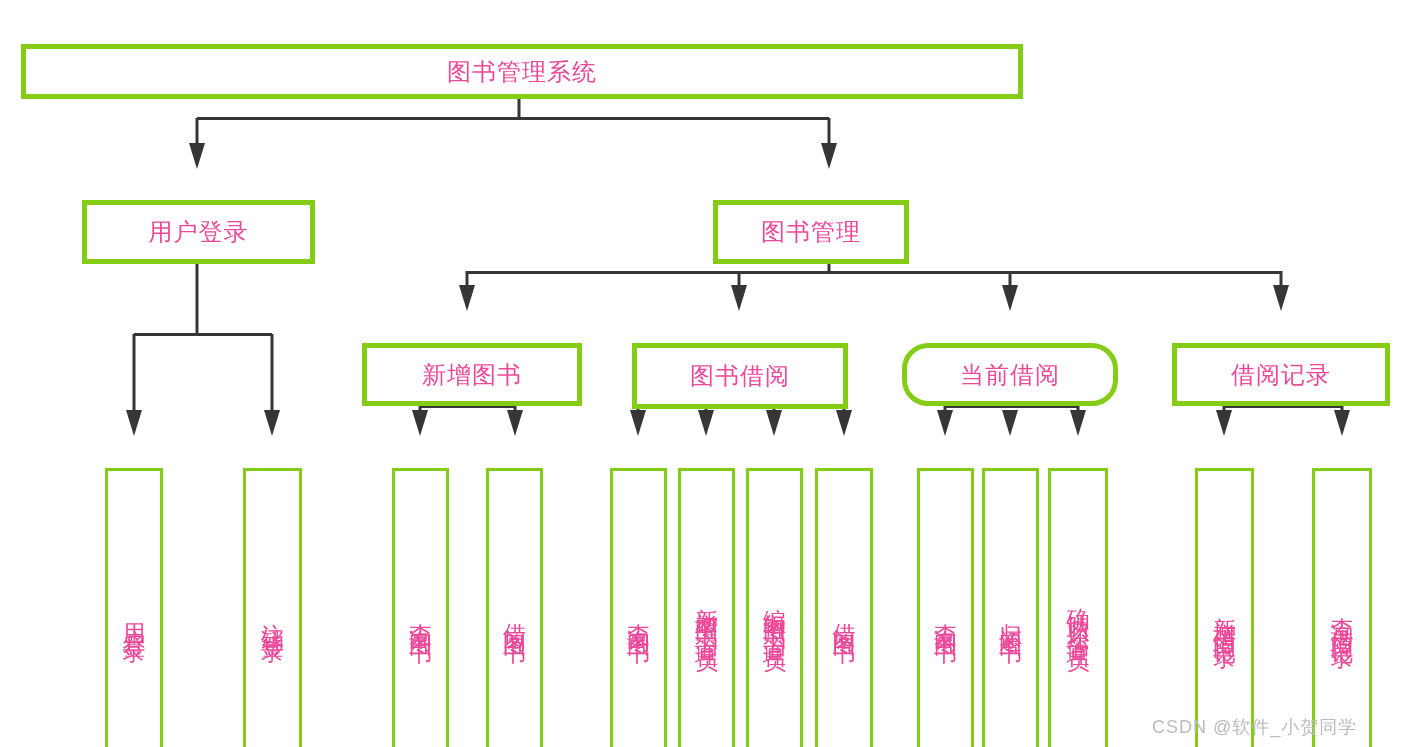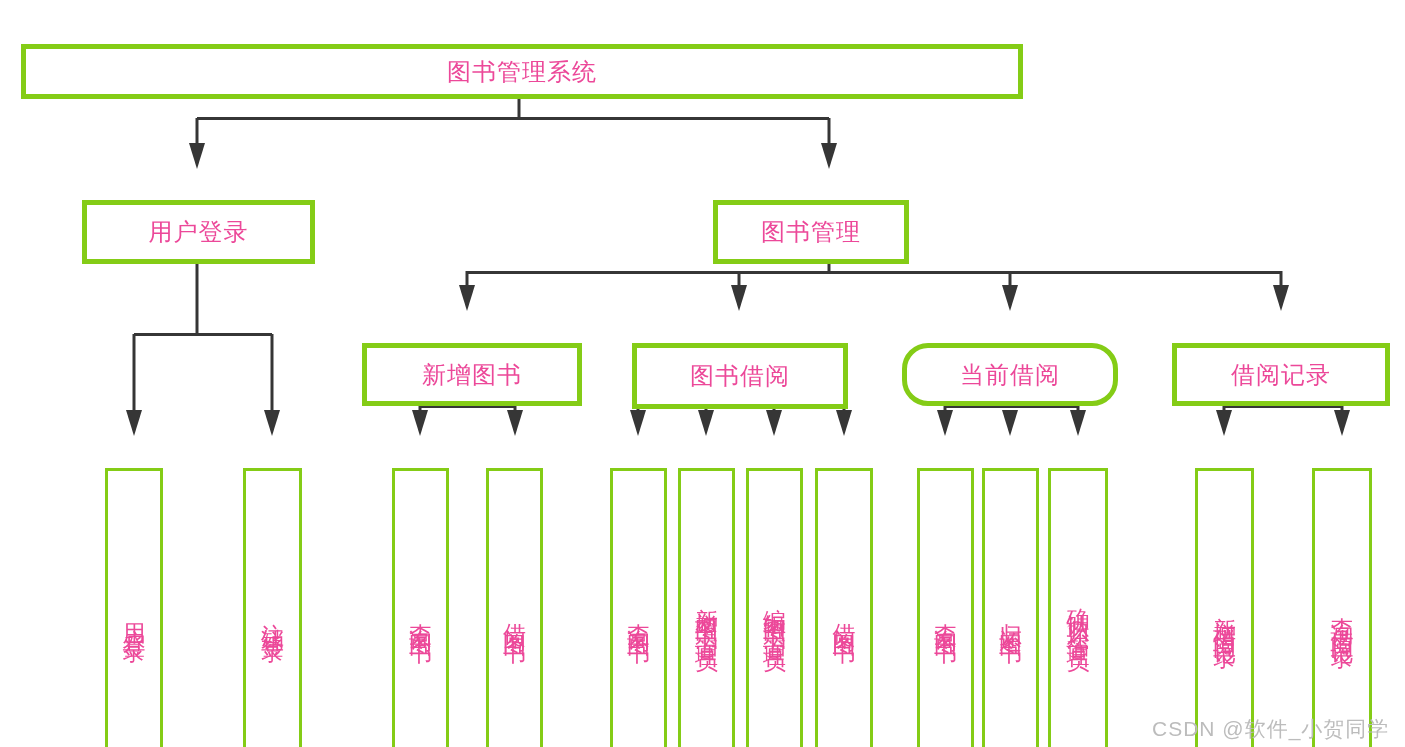--- a/index.html
+++ b/index.html
@@ -45,21 +45,21 @@
     writing-mode: vertical-lr;
     text-orientation: mixed;
     letter-spacing: 6px;
     font-size: 23px;
     line-height: 1;
   }
   .watermark {
     position: absolute;
     left: 1152px;
     top: 715px;
-    font-size: 21px;
+    font-size: 18px;
     color: #bcbcbc;
     white-space: nowrap;
     letter-spacing: 1px;
   }
 </style>
 </head>
 <body>
 
 <div class="canvas">
 

